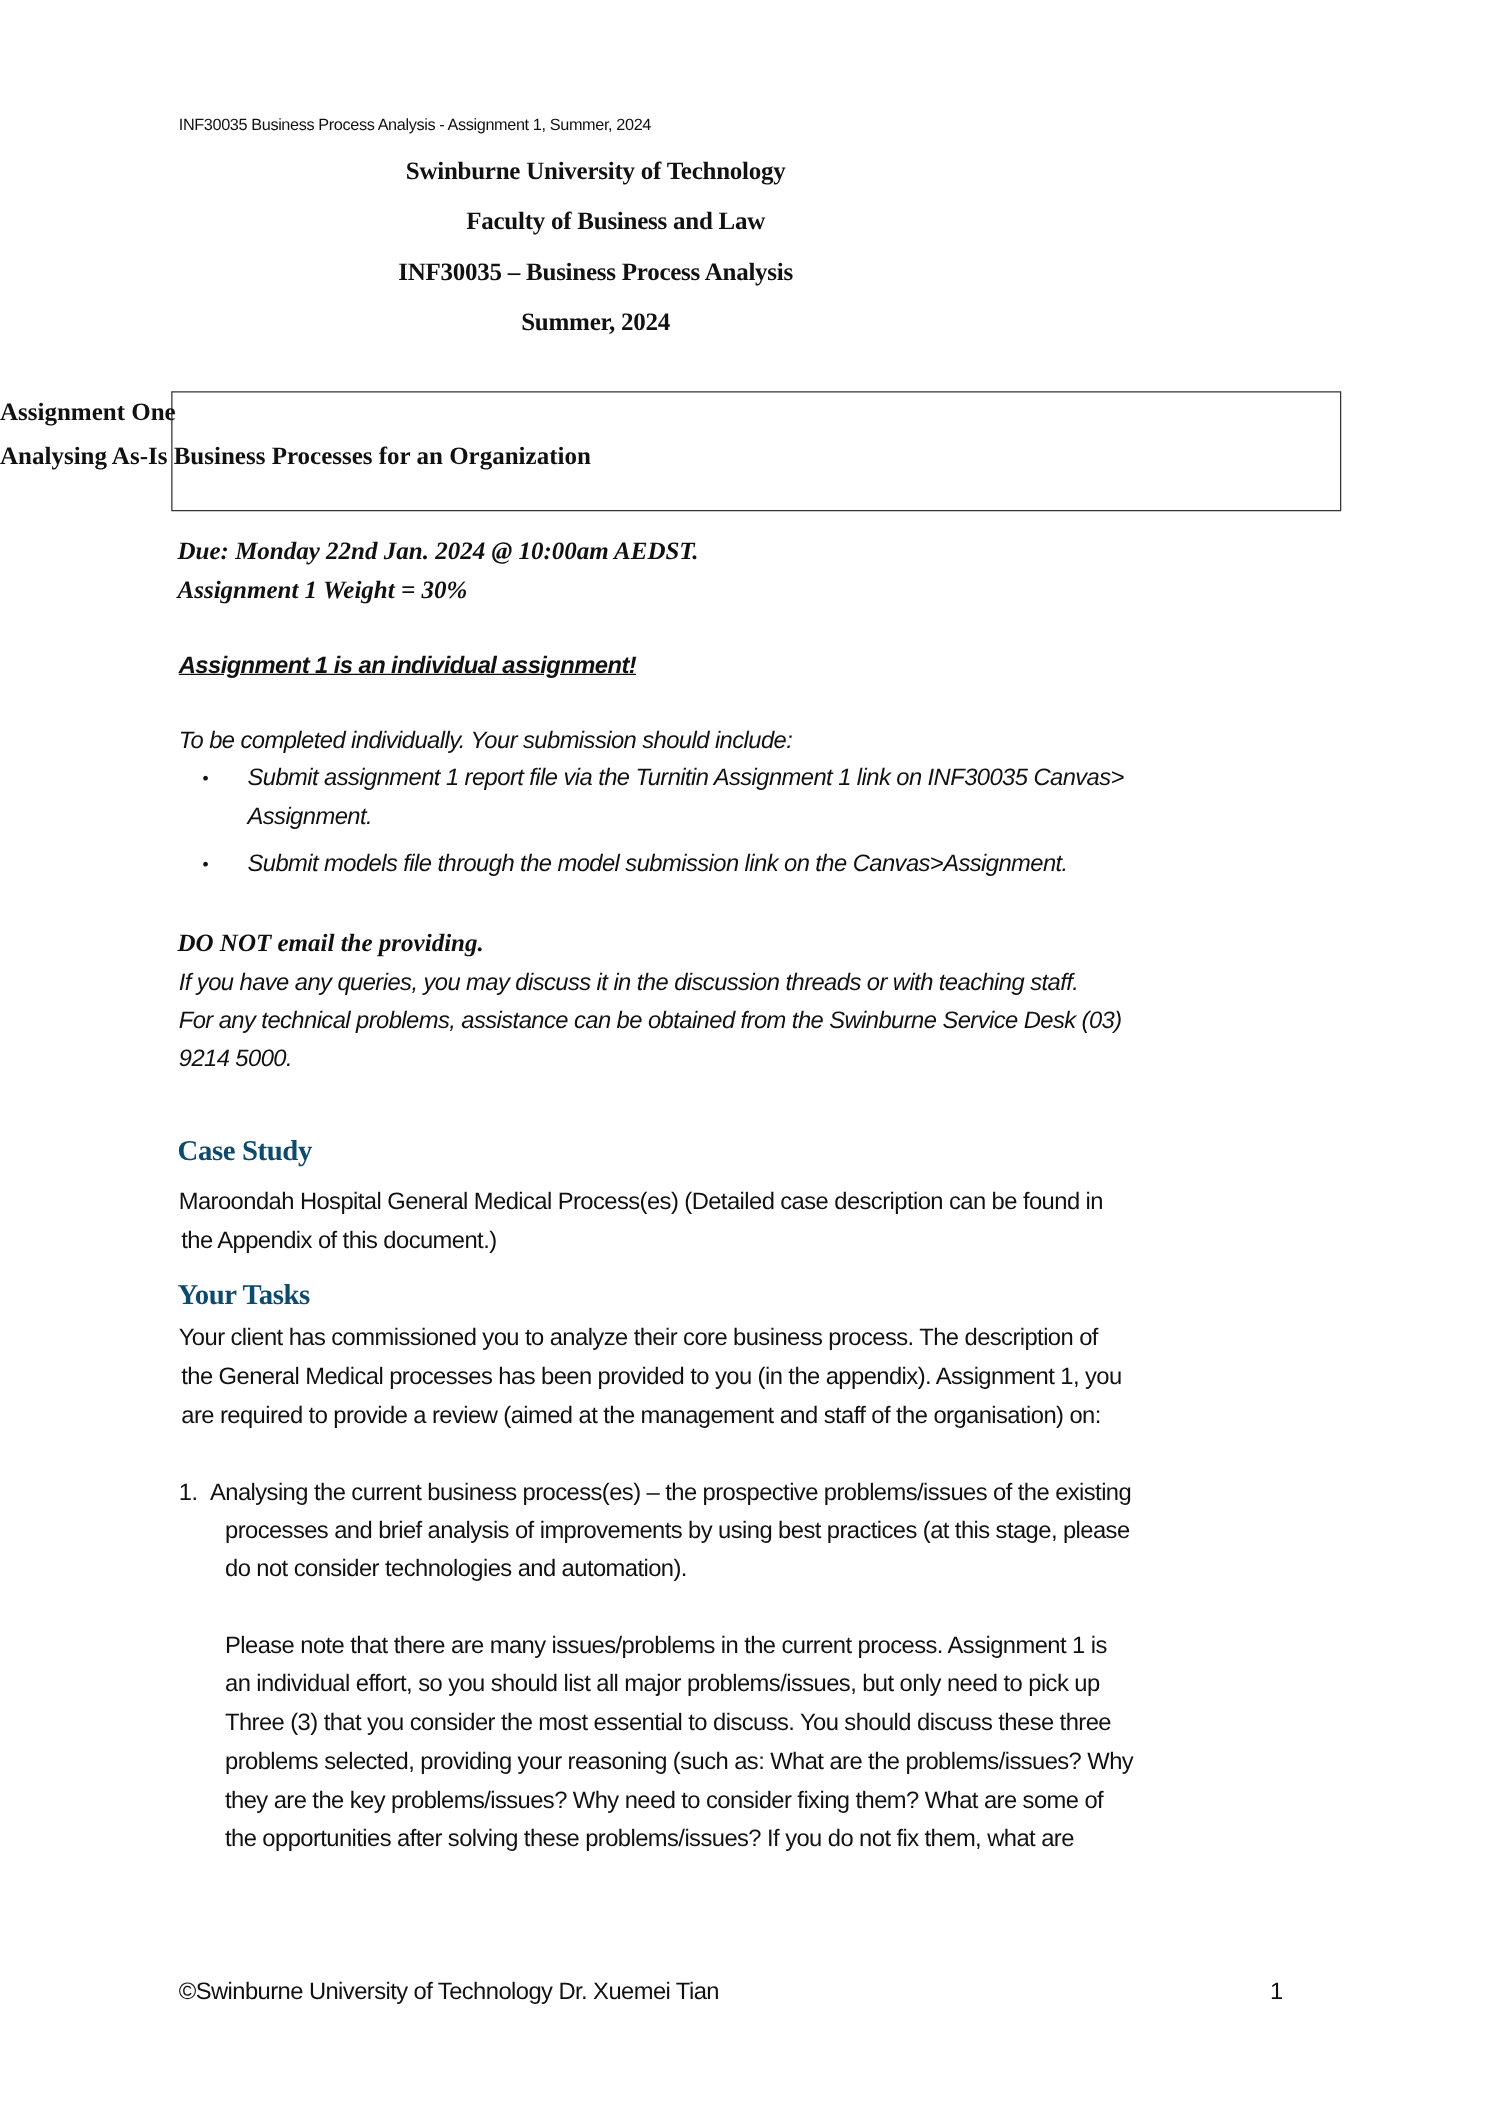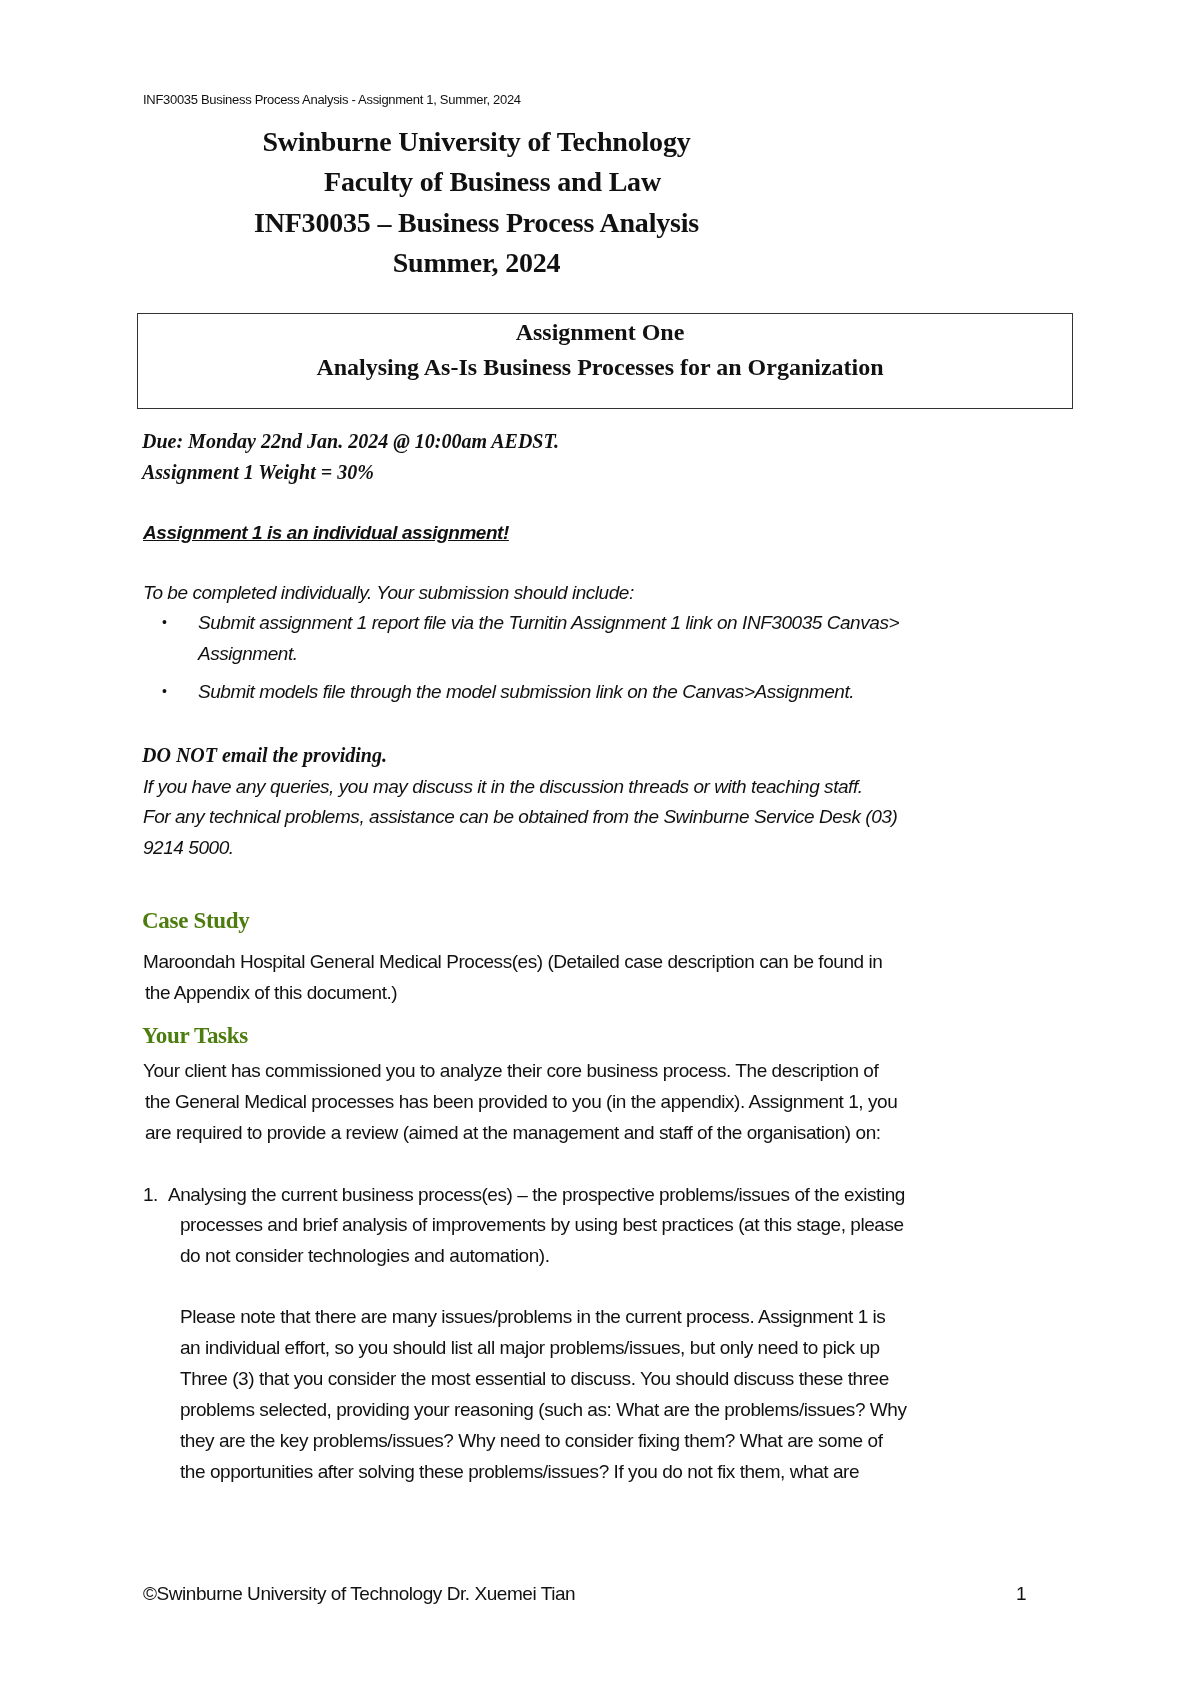--- a/index.html
+++ b/index.html
@@ -1,26 +1,26 @@
 <!DOCTYPE html>
 <html><head>
 <meta charset="utf-8">
 <style>
   html, body { margin: 0; padding: 0; background: #ffffff; }
   body { width: 1200px; height: 1697px; position: relative; overflow: hidden; color: #111; }
   .abs { position: absolute; white-space: nowrap; }
   .sans { font-family: "Liberation Sans", "DejaVu Sans", sans-serif; }
   .serif { font-family: "Liberation Serif", "DejaVu Serif", serif; }
   .hdr { left: 143px; top: 92px; font-size: 13px; letter-spacing: -0.3px; }
-  .title { left: 0; width: 953px; text-align: center; font-weight: bold; font-size: 28px; letter-spacing: -0.2px; }
+  .title { left: 0; width: 953px; text-align: center; font-weight: bold; font-size: 20px; letter-spacing: -0.2px; }
   .box { position: absolute; left: 137px; top: 313px; width: 936px; height: 96px; border: 1.5px solid #333; box-sizing: border-box; }
-  .box-line { left: 0; width: 1200px; text-align: center; font-weight: bold; font-size: 24px; }
+  .box-line { left: 0; width: 1200px; font-weight: bold; font-size: 20px; }
   .it { font-style: italic; }
   .body19 { font-size: 19px; letter-spacing: -0.45px; }
-  .h2 { color: #4d7c0f; font-weight: bold; font-size: 23px; letter-spacing: -0.3px; }
+  .h2 { color: #0c4a6e; font-weight: bold; font-size: 23px; letter-spacing: -0.3px; }
   .bullet { font-size: 14px; }
   .u { text-decoration: underline; }
 </style>
 </head>
 <body>
 
 <div class="abs sans hdr">INF30035 Business Process Analysis - Assignment 1, Summer, 2024</div>
 
 <div>
   <div class="abs serif title" style="top:126px;">Swinburne University of Technology</div>

